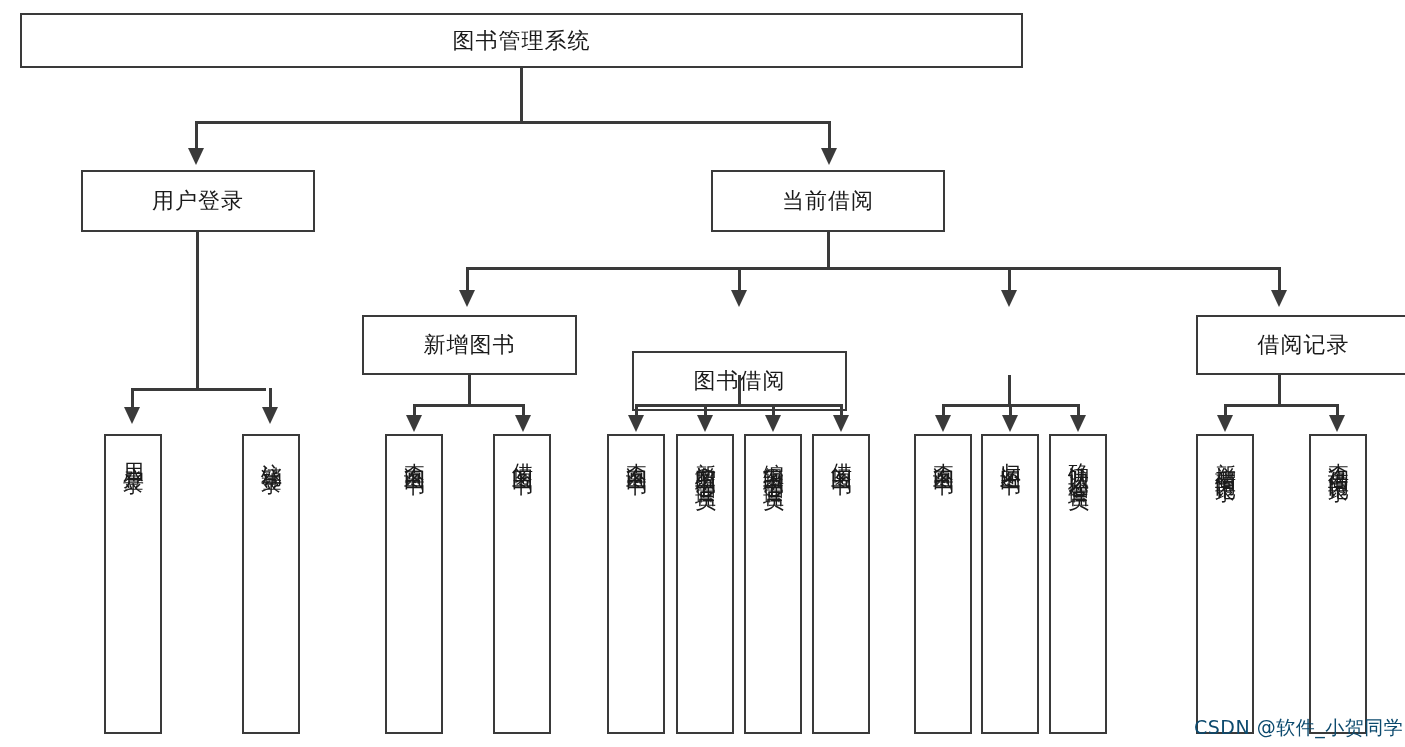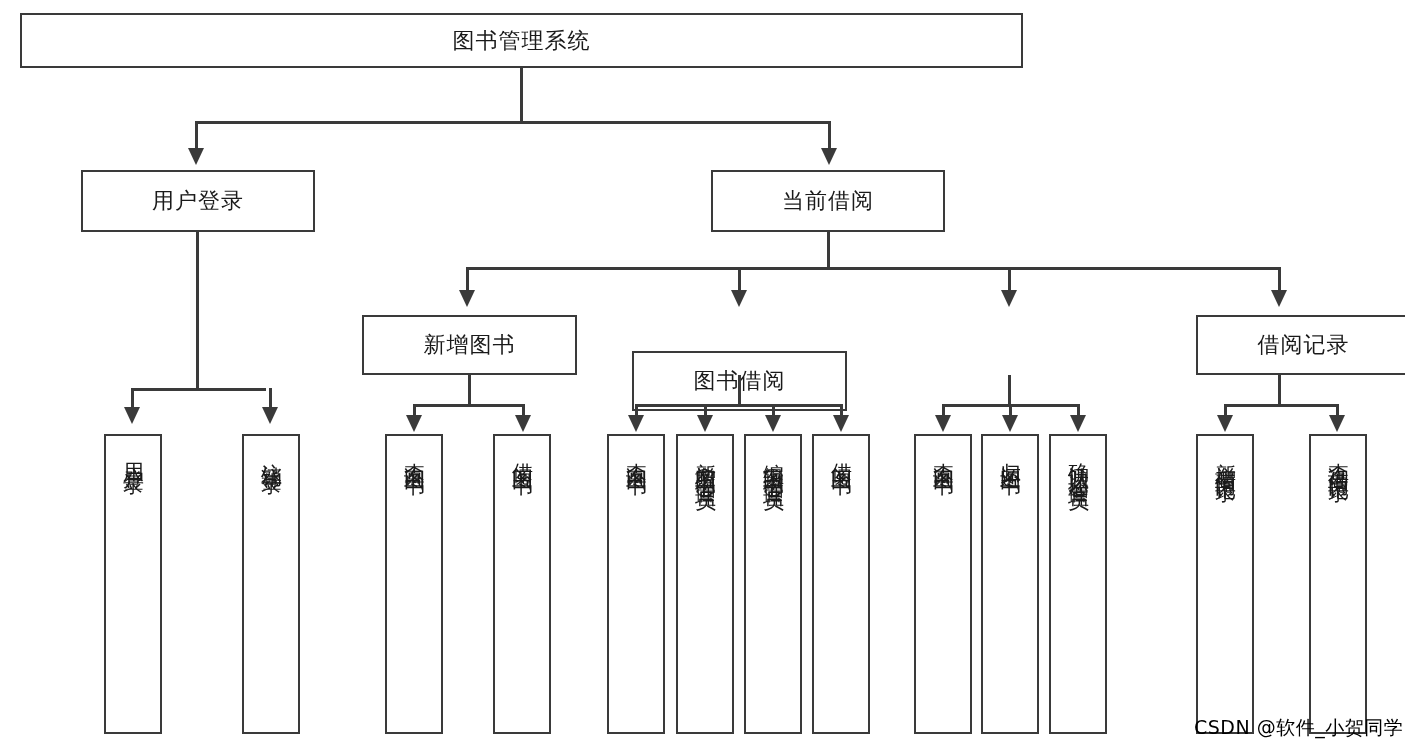--- a/index.html
+++ b/index.html
@@ -61,21 +61,21 @@
     position:absolute;
     width:0;height:0;
     border-left:8px solid transparent;
     border-right:8px solid transparent;
     border-top:17px solid #3a3a3a;
   }
   
   #watermark{
     position:absolute;
     font-size:19px;
-    color:#000000;
+    color:#0c4a6e;
     white-space:nowrap;
     letter-spacing:0.5px;
     pointer-events:none;
   }
 </style>
 </head>
 <body>
 
 <div id="canvas">
 

